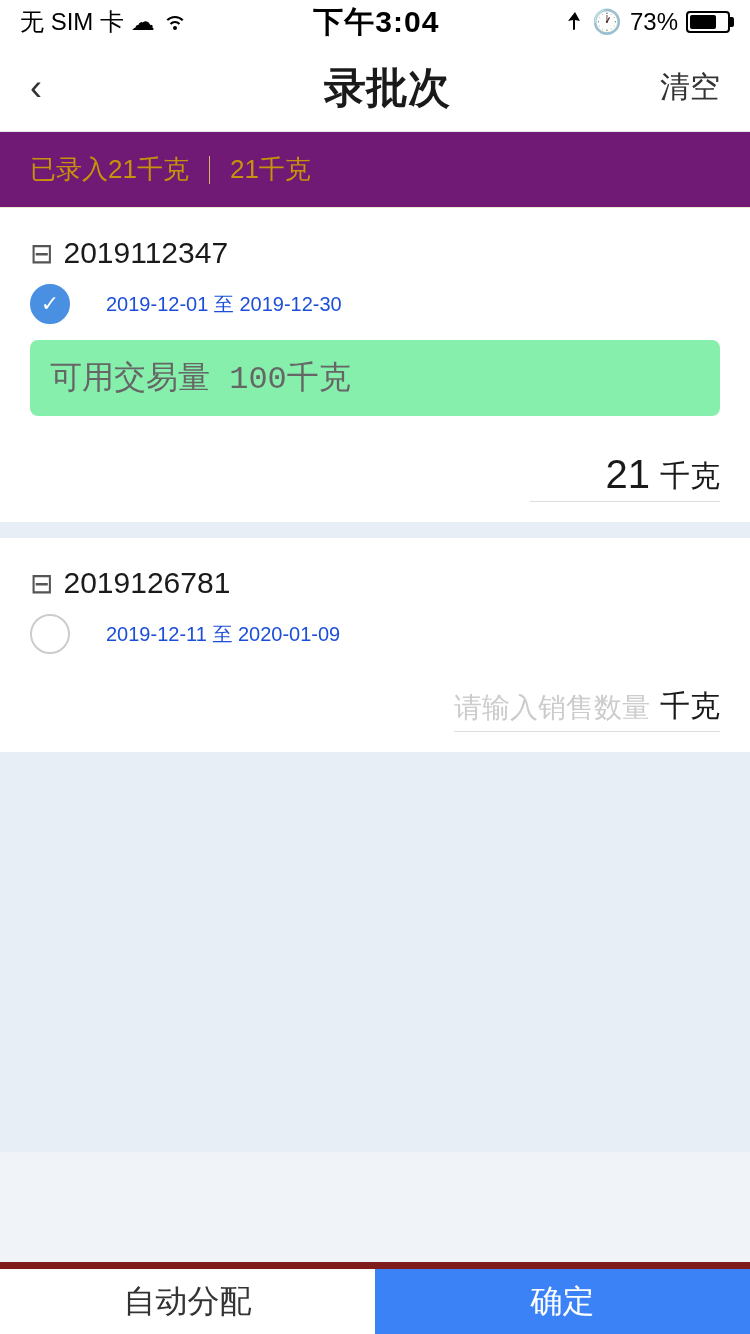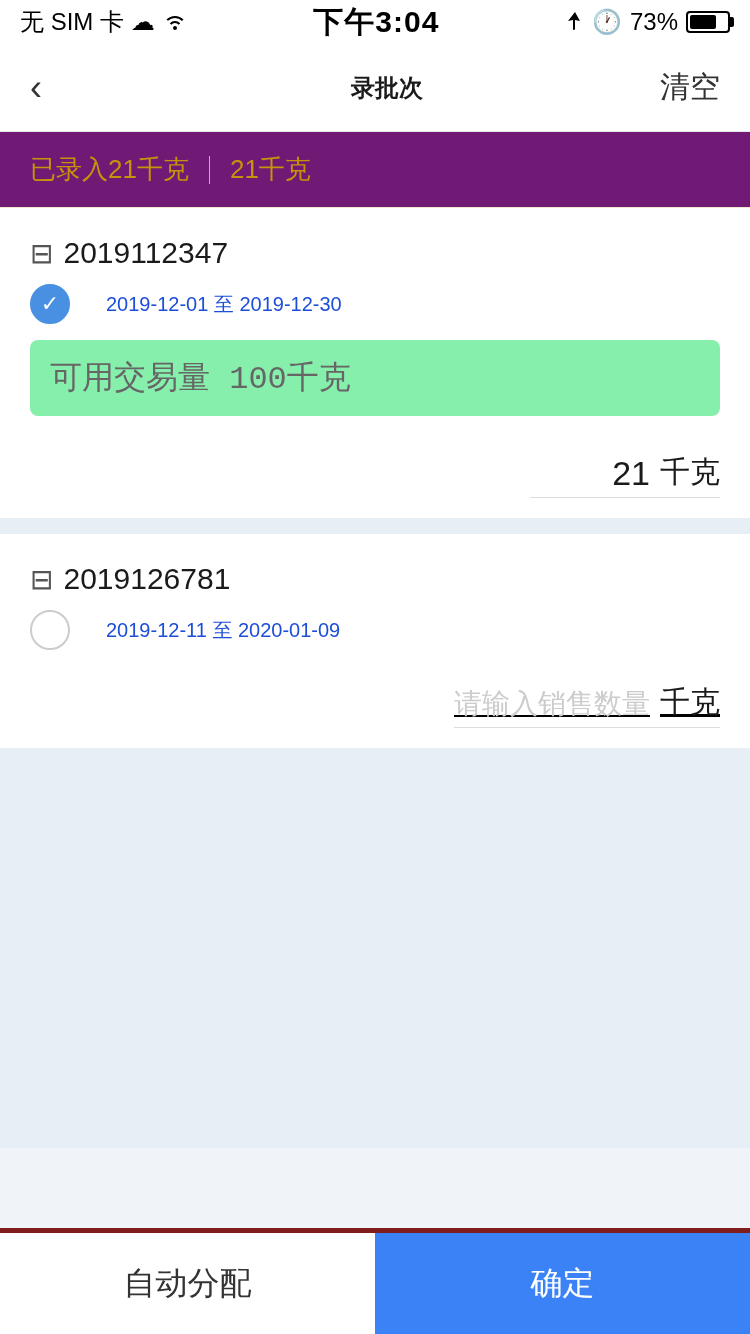--- a/index.html
+++ b/index.html
@@ -77,21 +77,21 @@
       padding: 0 30px;
       border-bottom: 1px solid #e8e8e8;
     }
     .nav-back {
       font-size: 36px;
       color: #333;
       cursor: pointer;
       width: 60px;
     }
     .nav-title {
-      font-size: 24px;
+      font-size: 42px;
       font-weight: 600;
       color: #1a1a1a;
       margin-left: 24px;
     }
     .nav-action {
       font-size: 30px;
       color: #333;
       cursor: pointer;
     }
 
@@ -182,21 +182,21 @@
     
     .quantity-row {
       display: flex;
       align-items: center;
       justify-content: flex-end;
       padding: 16px 30px 20px 30px;
       background: #fff;
       gap: 16px;
     }
     .quantity-input {
-      font-size: 34px;
+      font-size: 40px;
       color: #1a1a1a;
       font-weight: 500;
       text-align: right;
       border: none;
       outline: none;
       width: 120px;
       background: transparent;
     }
     .quantity-unit {
       font-size: 30px;
@@ -218,21 +218,20 @@
     }
 
     
     .quantity-placeholder-row {
       display: flex;
       align-items: center;
       justify-content: flex-end;
       padding: 16px 30px 20px 30px;
       background: #fff;
       gap: 16px;
-      text-decoration: underline;
     }
     .quantity-placeholder-inner {
       display: flex;
       align-items: flex-end;
       gap: 10px;
       border-bottom: 1px solid #ddd;
       padding-bottom: 4px;
     }
     .placeholder-text {
       font-size: 28px;
@@ -249,24 +248,24 @@
       background: #e8eef5;
       flex: 1;
       min-height: 400px;
     }
 
     
     .bottom-bar {
       position: fixed;
       bottom: 0;
       width: 750px;
-      height: 106px;
-      display: flex;
-      background: #fff;
-      border-top: 5px solid #7f1d1d;
+      height: 72px;
+      display: flex;
+      background: #fff;
+      border-top: 7px solid #7f1d1d;
     }
     .btn-auto {
       flex: 1;
       display: flex;
       align-items: center;
       justify-content: center;
       font-size: 32px;
       color: #333;
       background: #fff;
       cursor: pointer;

